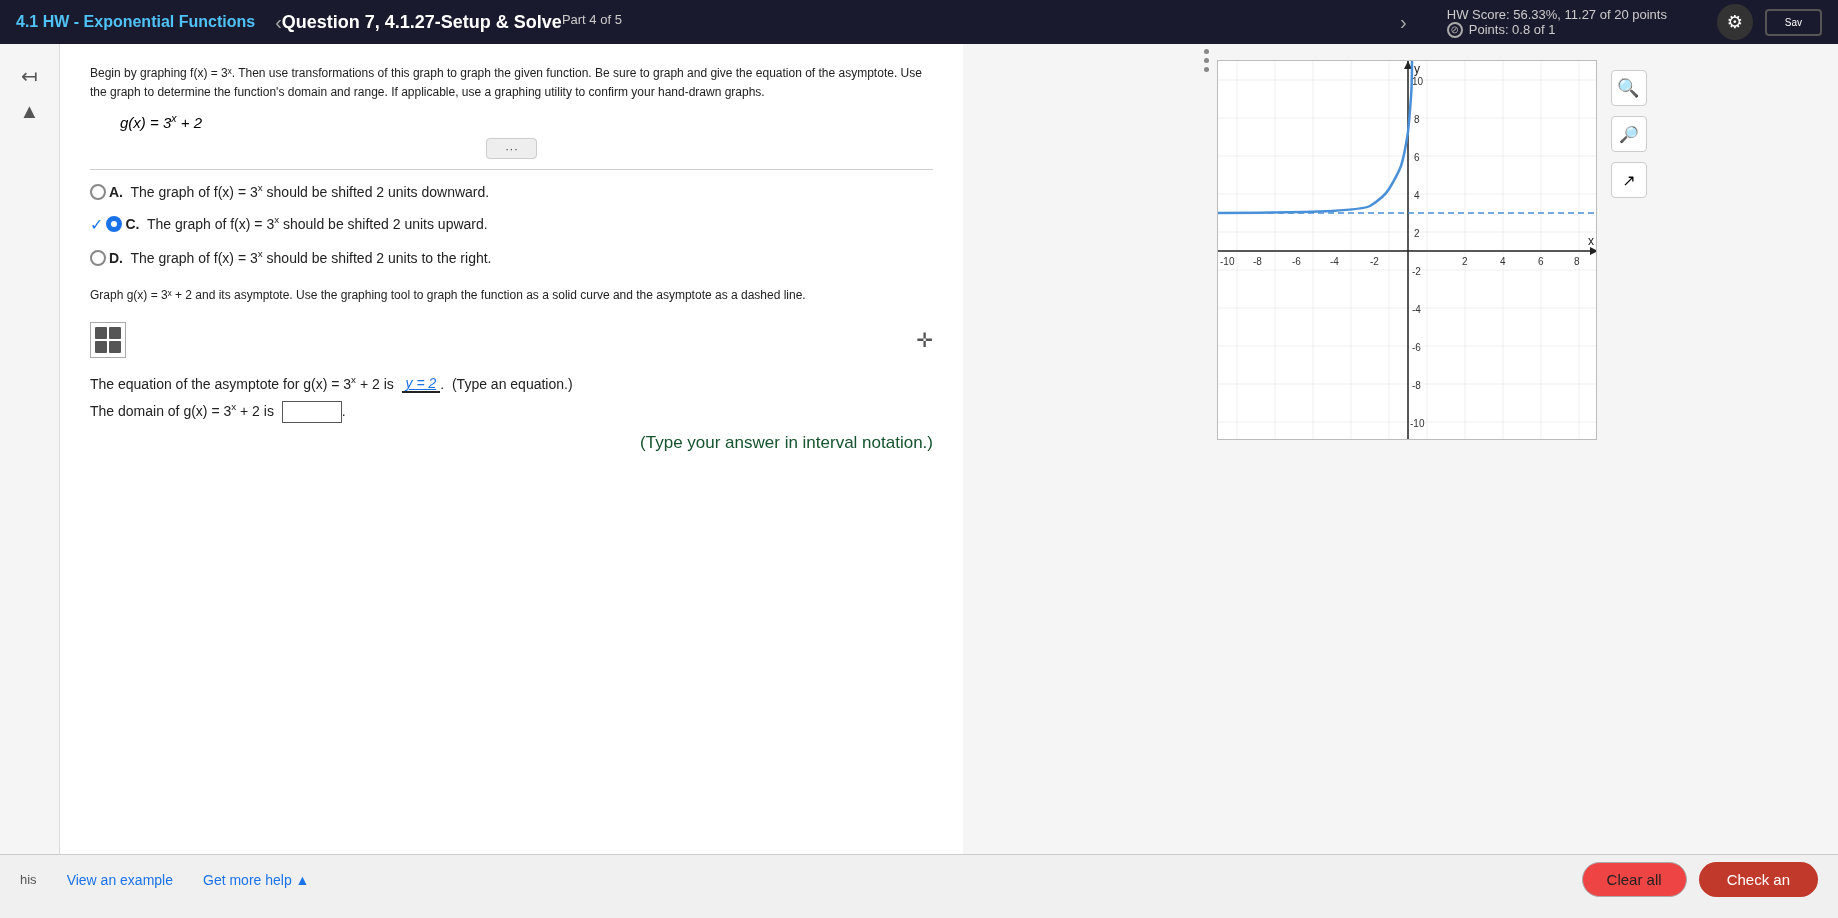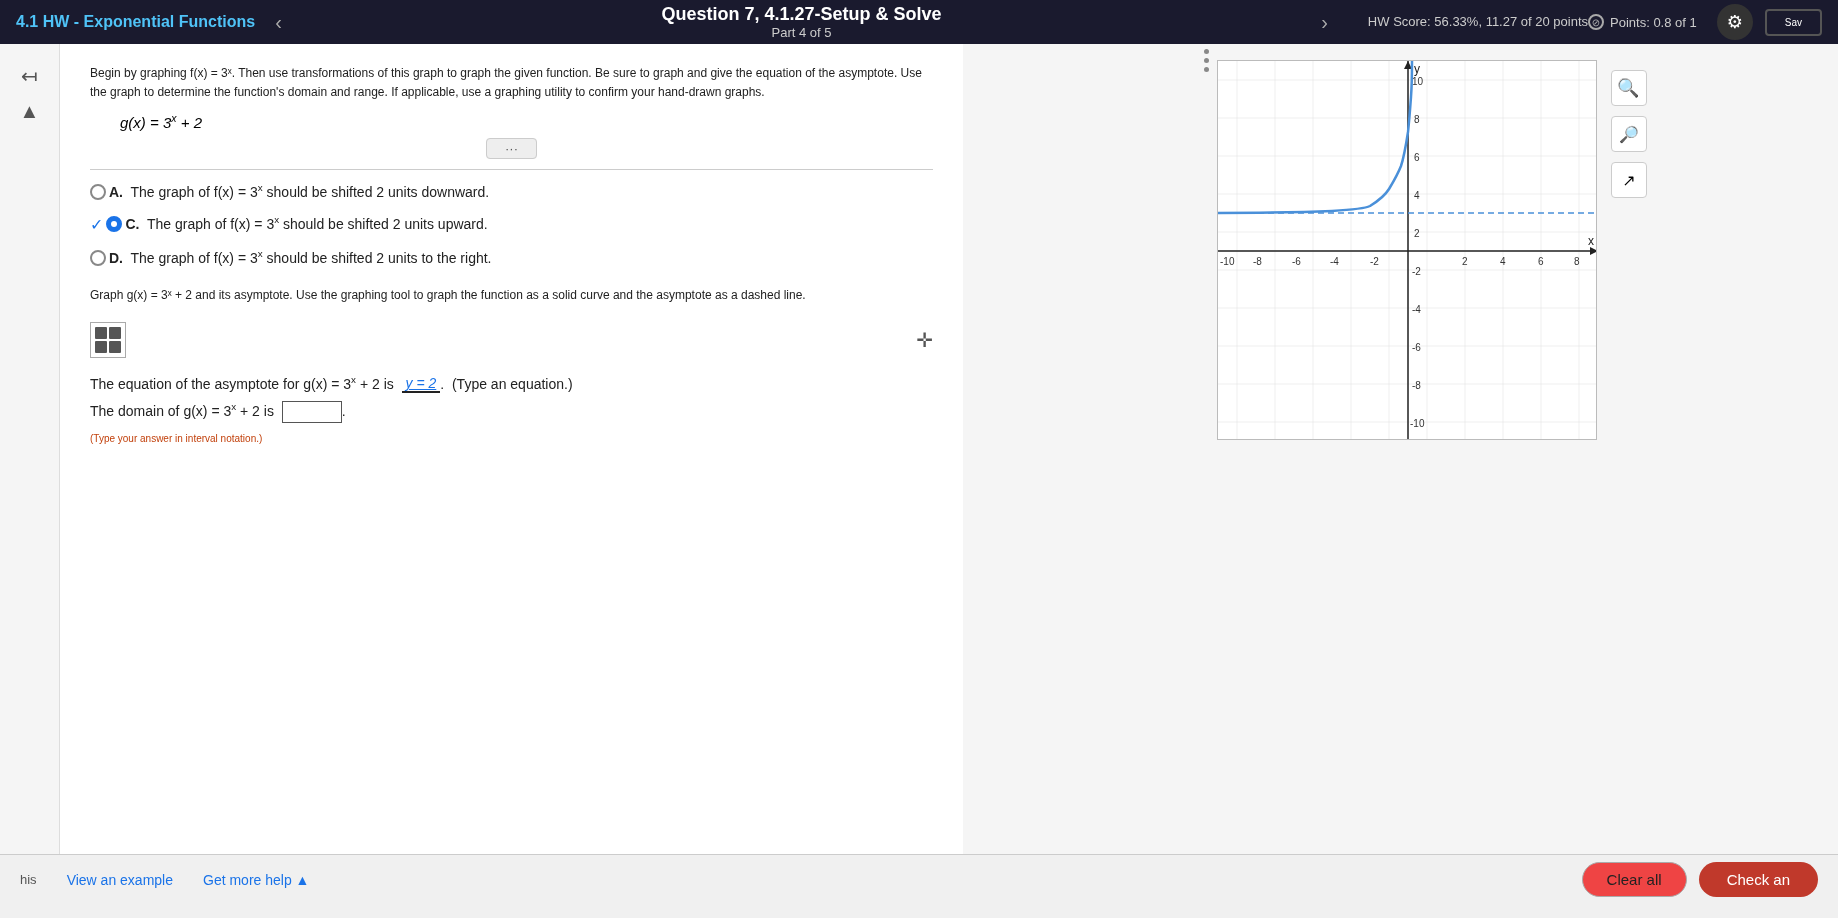--- a/index.html
+++ b/index.html
@@ -16,22 +16,22 @@
     }
     .header-title {
       font-size: 16px;
       font-weight: bold;
       color: #4fc3f7;
       min-width: 220px;
     }
     .header-center {
       flex: 1;
       display: flex;
-      flex-direction: column;
-      align-items: center;
+      flex-direction: row;
+      align-items: flex-start;
     }
     .header-question-title {
       font-size: 18px;
       font-weight: bold;
       color: white;
     }
     .header-part {
       font-size: 13px;
       color: #ccc;
     }
@@ -43,21 +43,21 @@
     .nav-arrow {
       font-size: 20px;
       color: white;
       cursor: pointer;
       background: none;
       border: none;
       color: #aaa;
     }
     .header-score {
       display: flex;
-      flex-direction: row;
+      flex-direction: column;
       align-items: flex-start;
       min-width: 250px;
       font-size: 13px;
       color: #ccc;
       justify-content: space-between;
     }
     .header-score .points {
       display: flex;
       align-items: center;
       gap: 6px;
@@ -250,22 +250,23 @@
     }
     .input-box {
       display: inline-block;
       border: 1px solid #555;
       min-width: 60px;
       height: 22px;
       vertical-align: middle;
       padding: 0 4px;
     }
     .interval-note {
-      color: #c2410c;
-      font-size: 10px;
+      color: #14532d;
+      font-size: 17px;
+      text-align: right;
     }
 
     
     .bottom-bar {
       height: 50px;
       background: #f0f0f0;
       display: flex;
       align-items: center;
       padding: 0 20px;
       gap: 30px;

